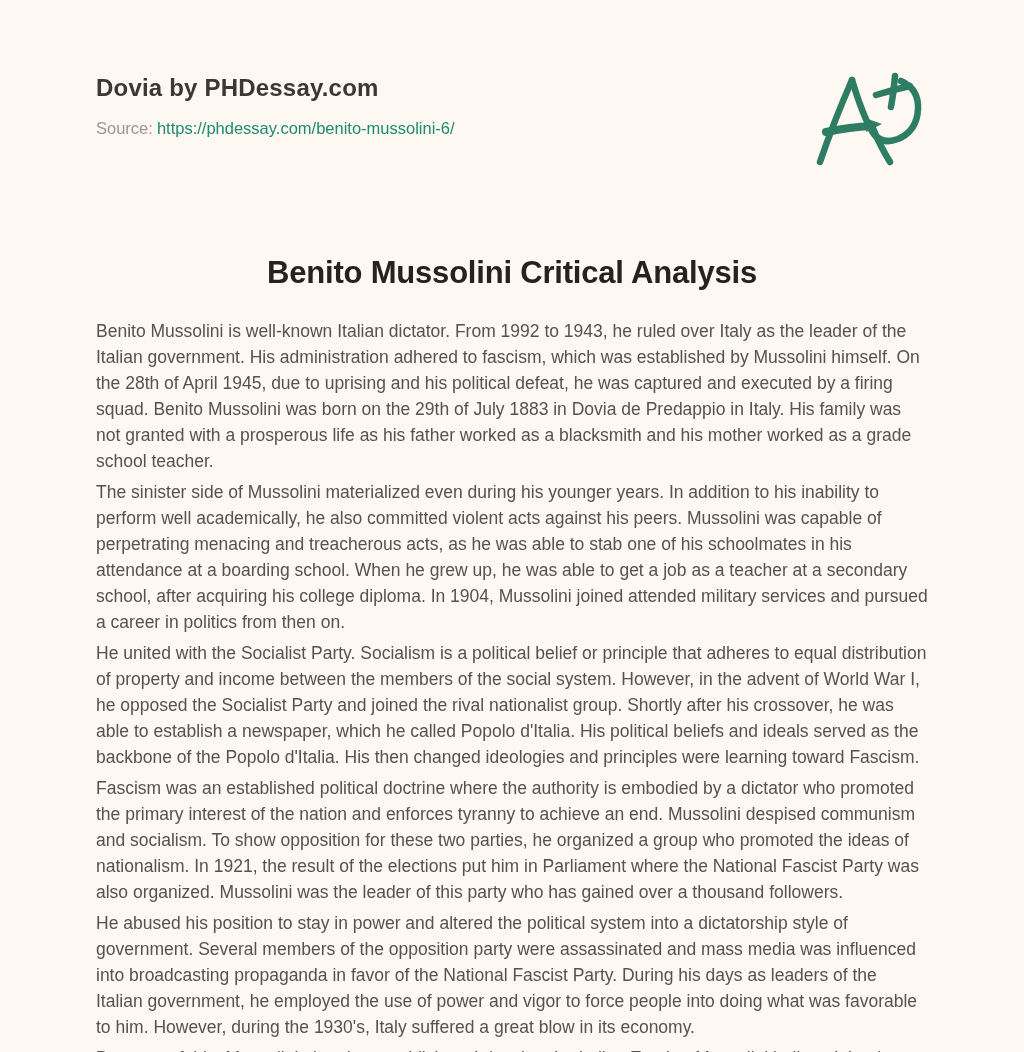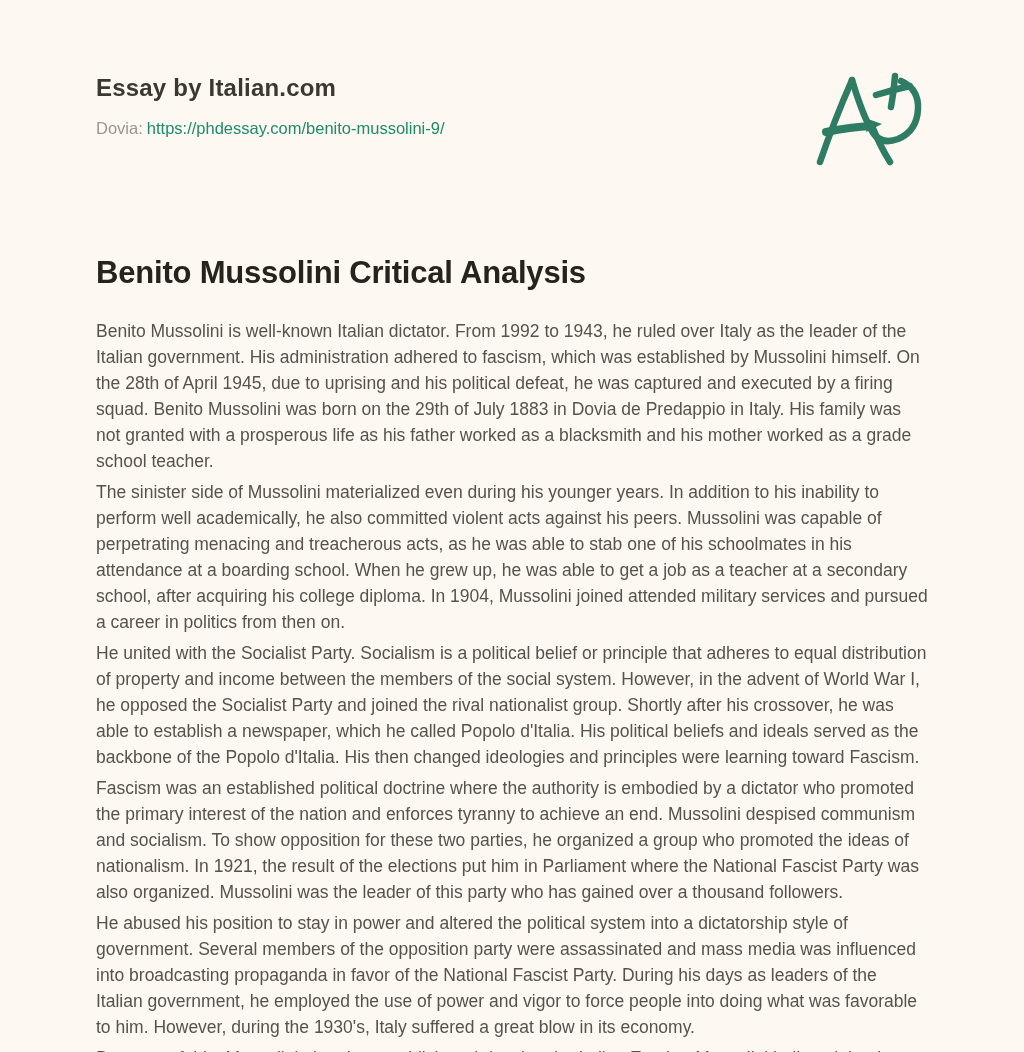--- a/index.html
+++ b/index.html
@@ -44,42 +44,43 @@
     margin-top: -5px;
     flex-shrink: 0;
   }
   .logo svg { display: block; width: 100%; height: 100%; }
   .essay-title {
     margin: 86px 0 0 0;
     font-size: 31px;
     font-weight: 600;
     color: #26221C;
     letter-spacing: -0.2px;
+    text-align: center;
   }
   .essay-body {
     margin-top: 27px;
     max-width: 832px;
   }
   .essay-body p {
     margin: 4px 0 5px 0;
     font-size: 17.5px;
     line-height: 26px;
     color: #57524B;
   }
 </style>
 </head>
 <body>
 
 <div class="page">
 
   <div class="header">
     <div class="header-left">
-      <h1 class="site-title">Essay by Italian.com</h1>
+      <h1 class="site-title">Dovia by PHDessay.com</h1>
       <div class="source-line">
-        <span>Dovia:</span><a class="source-link" href="#">https://phdessay.com/benito-mussolini-9/</a>
+        <span>Source:</span><a class="source-link" href="#">https://phdessay.com/benito-mussolini-6/</a>
       </div>
     </div>
 
     <div class="logo">
       <svg viewBox="0 0 112 100" xmlns="http://www.w3.org/2000/svg" fill="none" stroke="#2E7C63" stroke-width="6.5" stroke-linecap="round">
 
         <path d="M4 93 Q18 52 36 11"></path>
 
         <path d="M36 11 Q44 38 53 57"></path>
 

